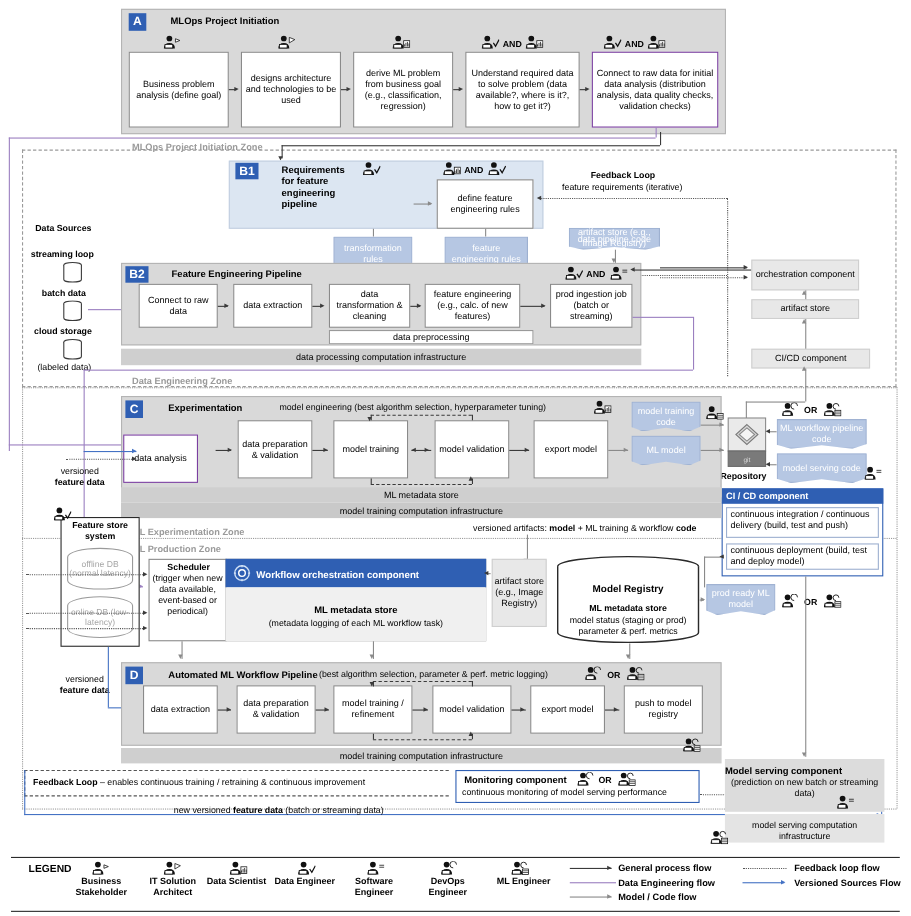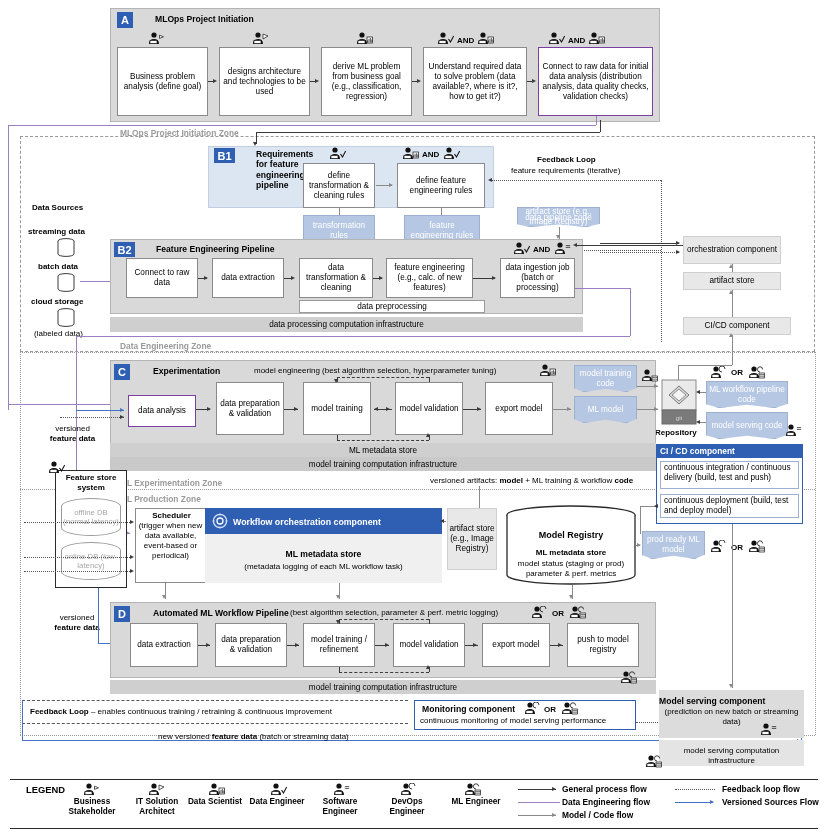--- a/index.html
+++ b/index.html
@@ -180,21 +180,20 @@
       <path d="M11.6 10.3 v-2 M13 10.3 v-3.4 M14.4 10.3 v-4.2 M15.8 10.3 v-2.8" stroke="#111" stroke-width=".7"></path>
     </svg>
   <div class="abs lblb" style="left:422px;top:150px;">AND</div>
   <svg class="actor" style="left:443px;top:147px;" viewBox="0 0 17 13">
       <circle cx="6" cy="3" r="2.6" fill="#111"></circle>
       <path d="M1 12 Q1 7 6 7 Q11 7 11 12 Z" fill="#111"></path>
       <rect x="2" y="8.4" width="7" height="3.2" fill="#fff" stroke="#111" stroke-width=".7"></rect>
       <path d="M11.5 7 l2 3 3.2-6" stroke="#111" stroke-width="1.1" fill="none"></path>
     </svg>
 
-  <div class="abs wbox" style="left:303px;top:163px;width:72px;height:45px;">define transformation &amp; cleaning rules</div>
   <div class="abs wbox" style="left:397px;top:163px;width:88px;height:45px;">define feature engineering rules</div>
   <div class="abs h c-gry" style="left:376px;top:185px;width:16px;"></div>
     <div class="ar ar-r gry" style="left:389px;top:182.5px;"></div>
 
   <div class="abs lblb" style="left:537px;top:155px;">Feedback Loop</div>
   <div class="abs lbl" style="left:511px;top:166px;">feature requirements (iterative)</div>
   <div class="abs h c-dsh" style="left:492px;top:180px;width:169px;"></div>
   <div class="ar ar-l" style="left:488px;top:177.5px;"></div>
   <div class="abs v v-dsh" style="left:661px;top:180px;height:162px;"></div>
   <div class="abs h c-dsh" style="left:575px;top:250px;width:86px;"></div>
@@ -207,21 +206,21 @@
   <div class="abs v c-gry" style="left:339px;top:208px;height:7px;"></div>
   <div class="abs v c-gry" style="left:441px;top:208px;height:7px;"></div>
   <div class="abs v c-gry" style="left:339px;top:246px;height:14px;"></div>
     <div class="ar ar-d gry" style="left:336.4px;top:256px;"></div>
   <div class="abs v c-gry" style="left:441px;top:246px;height:14px;"></div>
     <div class="ar ar-d gry" style="left:438.4px;top:256px;"></div>
   <div class="abs v c-gry" style="left:559px;top:227px;height:12px;"></div>
     <div class="ar ar-d gry" style="left:556.4px;top:235px;"></div>
 
   <div class="abs lblb" style="left:32px;top:203px;">Data Sources</div>
-  <div class="abs lblb" style="left:28px;top:227px;">streaming data</div>
+  <div class="abs lblb" style="left:28px;top:227px;">streaming loop</div>
   <svg class="abs" style="left:56px;top:238px;width:20px;height:20px;" viewBox="0 0 20 20">
       <ellipse cx="10" cy="3" rx="8" ry="2.4" fill="#fff" stroke="#3a3a3a"></ellipse>
       <path d="M2 3 v13 a8 2.4 0 0 0 16 0 V3" fill="#fff" stroke="#3a3a3a"></path>
     </svg>
   <div class="abs lblb" style="left:38px;top:262px;">batch data</div>
   <svg class="abs" style="left:56px;top:273px;width:20px;height:20px;" viewBox="0 0 20 20">
       <ellipse cx="10" cy="3" rx="8" ry="2.4" fill="#fff" stroke="#3a3a3a"></ellipse>
       <path d="M2 3 v13 a8 2.4 0 0 0 16 0 V3" fill="#fff" stroke="#3a3a3a"></path>
     </svg>
   <div class="abs lblb" style="left:31px;top:297px;">cloud storage</div>
@@ -249,21 +248,21 @@
       <circle cx="6" cy="3" r="2.6" fill="#111"></circle>
       <path d="M1 12 Q1 7 6 7 Q11 7 11 12 Z" fill="#111"></path>
       <rect x="2" y="8.4" width="7" height="3.2" fill="#fff" stroke="#111" stroke-width=".7"></rect>
       <path d="M11.8 3.6 h4.4 M11.8 5.4 h4.4" stroke="#111" stroke-width=".7"></path>
     </svg>
 
   <div class="abs wbox" style="left:126px;top:258px;width:72px;height:40px;">Connect to raw data</div>
   <div class="abs wbox" style="left:212px;top:258px;width:72px;height:40px;">data extraction</div>
   <div class="abs wbox" style="left:299px;top:258px;width:74px;height:40px;">data transformation &amp; cleaning</div>
   <div class="abs wbox" style="left:386px;top:258px;width:87px;height:40px;">feature engineering (e.g., calc. of new features)</div>
-  <div class="abs wbox" style="left:500px;top:258px;width:75px;height:40px;">data ingestion job (batch or processing)</div>
+  <div class="abs wbox" style="left:500px;top:258px;width:75px;height:40px;">prod ingestion job (batch or streaming)</div>
 
   <div class="abs h c-blk" style="left:198px;top:278px;width:9px;"></div>
     <div class="ar ar-r" style="left:204px;top:275.5px;"></div>
   <div class="abs h c-blk" style="left:284px;top:278px;width:9px;"></div>
     <div class="ar ar-r" style="left:291px;top:275.5px;"></div>
   <div class="abs h c-blk" style="left:373px;top:278px;width:9px;"></div>
     <div class="ar ar-r" style="left:379px;top:275.5px;"></div>
   <div class="abs h c-blk" style="left:473px;top:278px;width:22px;"></div>
     <div class="ar ar-r" style="left:492px;top:275.5px;"></div>
 
@@ -339,21 +338,21 @@
   <div class="abs bluebox" style="left:656px;top:444px;width:147px;height:80px;"></div>
   <div class="abs" style="left:656px;top:444px;width:147px;height:14px;background:#2f5fb3;color:#fff;font-weight:bold;font-size:8.4px;display:flex;align-items:center;padding-left:4px;">CI / CD component</div>
   <div class="abs" style="left:660px;top:461px;width:139px;height:28px;border:1px solid #9db0d0;font-size:8.2px;line-height:1.25;padding:1px 3px;background:#fff;">continuous integration / continuous delivery (build, test and push)</div>
   <div class="abs" style="left:660px;top:494px;width:139px;height:24px;border:1px solid #9db0d0;font-size:8.2px;line-height:1.25;padding:1px 3px;background:#fff;">continuous deployment (build, test and deploy model)</div>
 
   <div class="abs sect" style="left:110px;top:360px;width:546px;height:92px;"></div>
   <div class="abs badge" style="left:114px;top:364px;width:16px;height:16px;">C</div>
   <div class="abs ttl" style="left:137px;top:366px;">Experimentation</div>
   <div class="abs lbl" style="left:254px;top:366px;">model engineering (best algorithm selection, hyperparameter tuning)</div>
 
-  <div class="abs wbox purple" style="left:128px;top:395px;width:68px;height:32px;">data analysis</div>
+  <div class="abs wbox purple" style="left:112px;top:395px;width:68px;height:44px;">data analysis</div>
   <div class="abs wbox" style="left:216px;top:382px;width:68px;height:53px;">data preparation &amp; validation</div>
   <div class="abs wbox" style="left:303px;top:382px;width:68px;height:53px;">model training</div>
   <div class="abs wbox" style="left:395px;top:382px;width:68px;height:53px;">model validation</div>
   <div class="abs wbox" style="left:485px;top:382px;width:68px;height:53px;">export model</div>
 
   <div class="abs h c-blk" style="left:196px;top:409px;width:14px;"></div>
     <div class="ar ar-r" style="left:207px;top:406.5px;"></div>
   <div class="abs h c-blk" style="left:284px;top:409px;width:14px;"></div>
     <div class="ar ar-r" style="left:294px;top:406.5px;"></div>
   <div class="abs h c-blk" style="left:374px;top:409px;width:18px;"></div>

